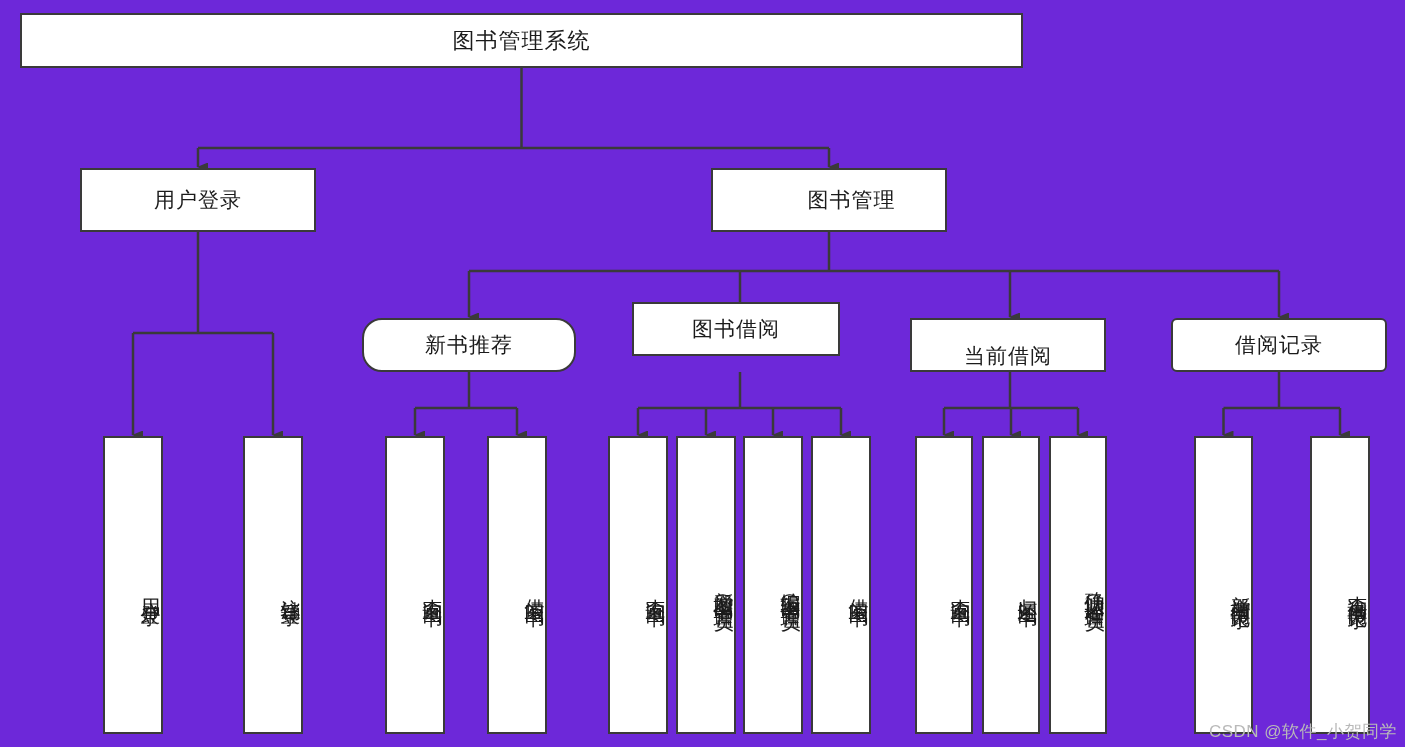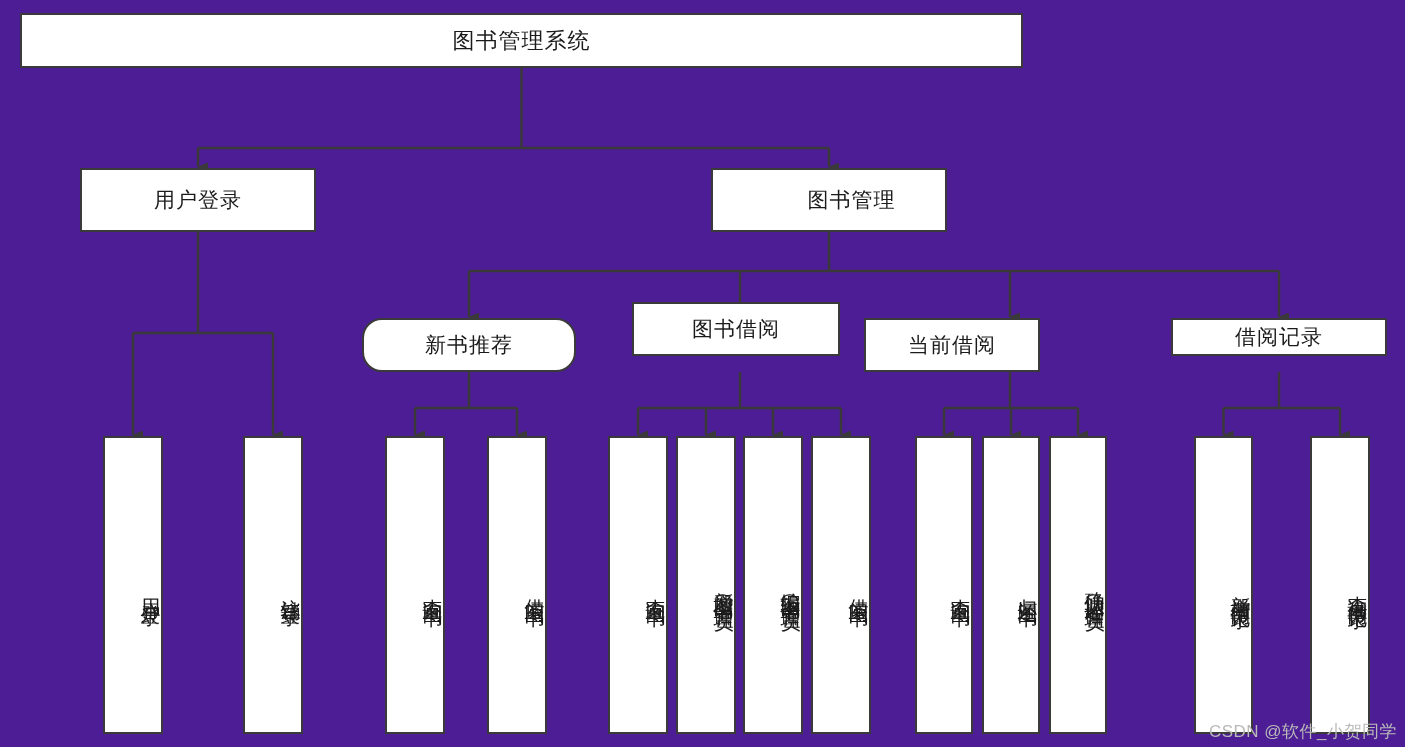--- a/index.html
+++ b/index.html
@@ -1,18 +1,18 @@
 <!DOCTYPE html>
 <html><head>
 <meta charset="utf-8">
 <style>
   html,body{margin:0;padding:0;background:#ffffff;}
   body{width:1405px;height:747px;overflow:hidden;
        font-family:"Liberation Sans","DejaVu Sans",sans-serif;}
-  #stage{position:relative;width:1405px;height:747px;background:#4c1d95;}
+  #stage{position:relative;width:1405px;height:747px;background:#6d28d9;}
   svg#wires{position:absolute;left:0;top:0;width:1405px;height:747px;}
   .node{position:absolute;box-sizing:border-box;background:#ffffff;
         border:2.5px solid #3a3a3a;display:flex;align-items:center;
         justify-content:center;color:#1b1b1b;}
   .node.h{font-size:21px;letter-spacing:1px;}
   .node.v{writing-mode:vertical-rl;text-orientation:upright;
           font-size:20px;letter-spacing:3px;padding-top:8px;
           align-items:flex-start;justify-content:center;line-height:1;}
   .node.root{font-size:22px;}
   .wm{position:absolute;right:8px;bottom:4px;font-size:17px;color:#b9b9b9;
@@ -75,24 +75,24 @@
       </div>
       <div class="node h" style="left: 711px; top: 168px; width: 236px; height: 64px; padding-left: 45px;">
         <span>图书管理</span>
       </div>
       <div class="node h" style="left: 362px; top: 318px; width: 214px; height: 54px; border-radius: 20px;">
         <span>新书推荐</span>
       </div>
       <div class="node h" style="left: 632px; top: 302px; width: 208px; height: 54px; font-family: Liberation Mono, monospace;">
         <span>图书借阅</span>
       </div>
-      <div class="node h" style="left: 864px; top: 318px; width: 176px; height: 54px;">
+      <div class="node h" style="left: 910px; top: 318px; width: 196px; height: 54px; align-items: flex-end;">
         <span>当前借阅</span>
       </div>
-      <div class="node h" style="left: 1171px; top: 318px; width: 216px; height: 38px;">
+      <div class="node h" style="left: 1171px; top: 318px; width: 216px; height: 54px; border-radius: 6px;">
         <span>借阅记录</span>
       </div>
       <div class="node v" style="left: 103px; top: 436px; width: 60px; height: 298px;">
         <span>用户登录</span>
       </div>
       <div class="node v" style="left: 243px; top: 436px; width: 60px; height: 298px;">
         <span>注销登录</span>
       </div>
       <div class="node v" style="left: 385px; top: 436px; width: 60px; height: 298px;">
         <span>查询图书</span>

